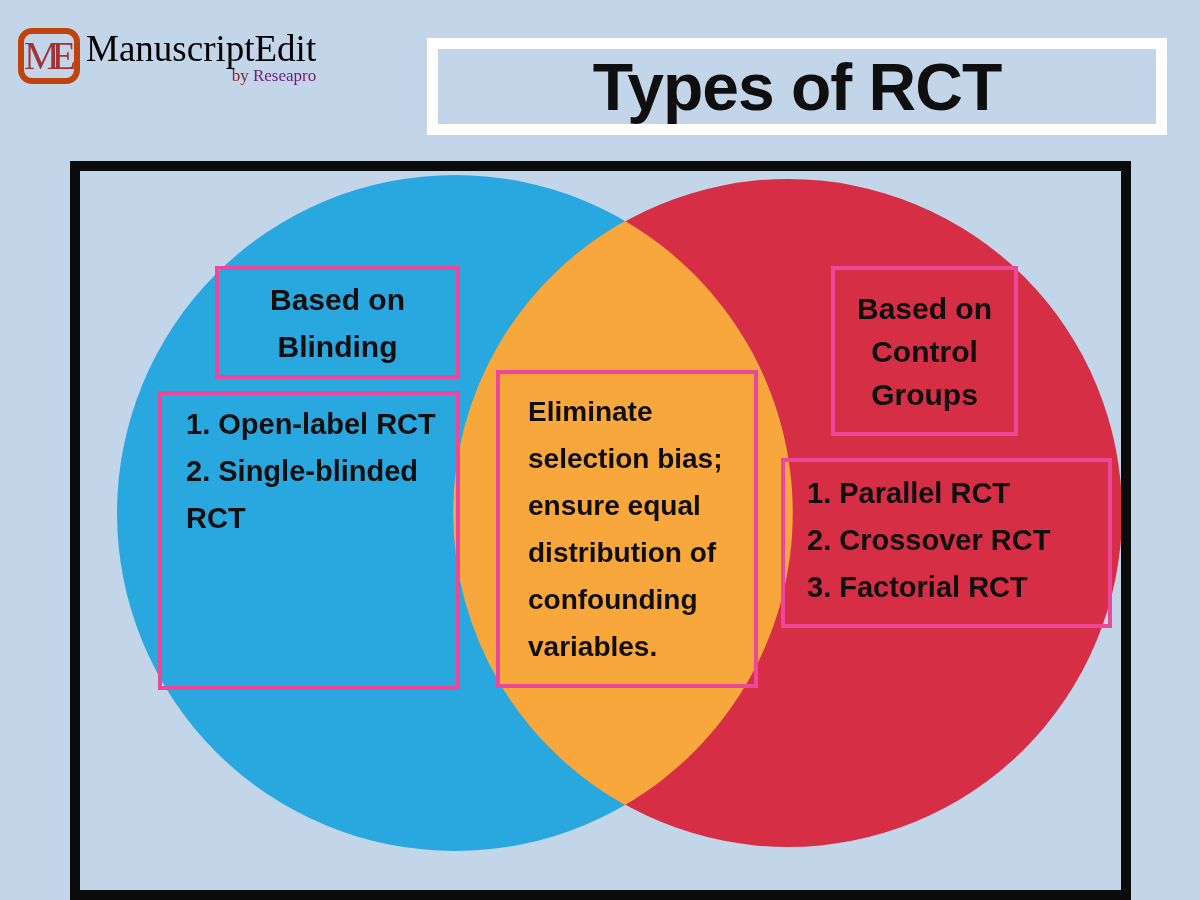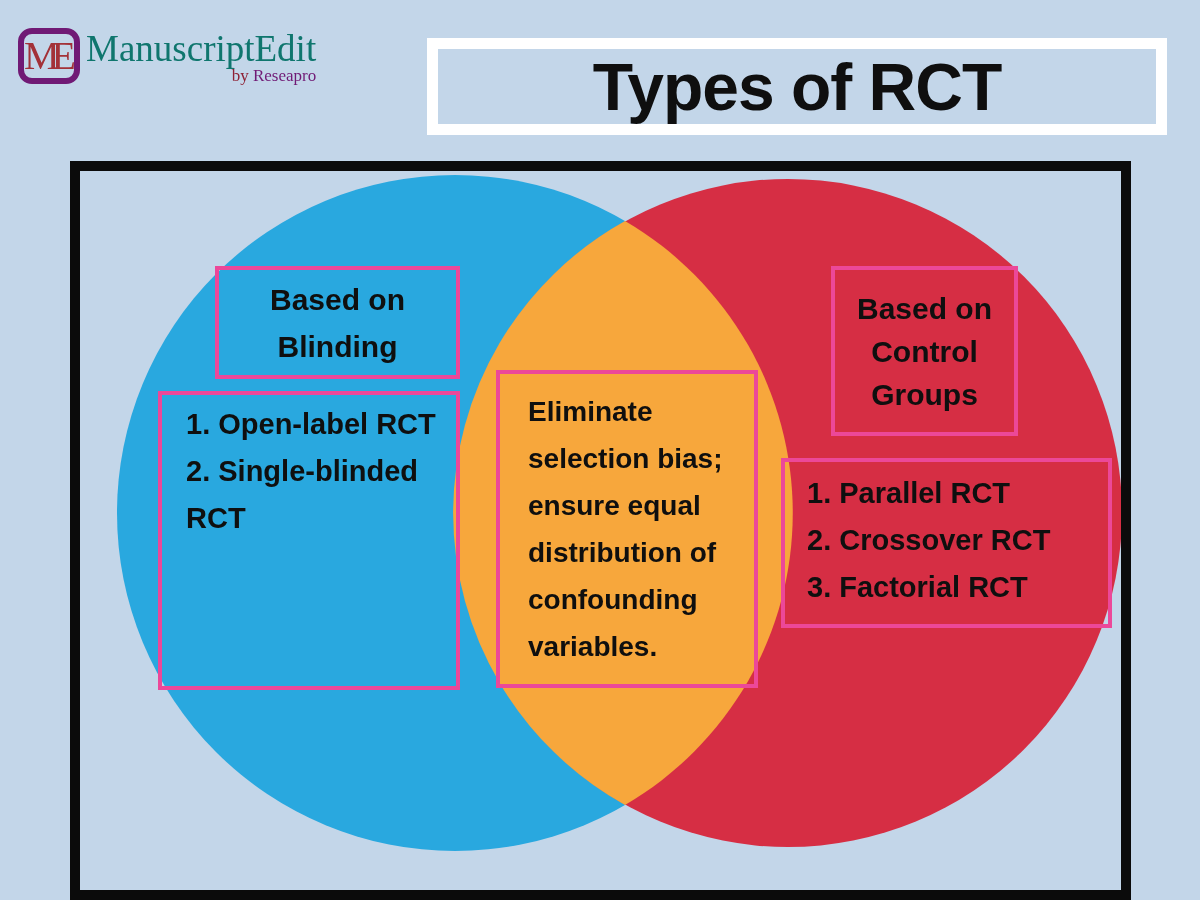--- a/index.html
+++ b/index.html
@@ -24,41 +24,41 @@
   .logo {
     position: absolute;
     left: 18px;
     top: 28px;
     display: flex;
     align-items: flex-start;
   }
   .logo-mark {
     width: 62px;
     height: 56px;
-    border: 6px solid #701a75;
+    border: 6px solid #c2410c;
     border-radius: 14px;
     display: flex;
     align-items: center;
     justify-content: center;
     color: #A33138;
     font-family: "Liberation Serif", "DejaVu Serif", serif;
     font-size: 40px;
     letter-spacing: -8px;
     padding-right: 6px;
     line-height: 1;
   }
   .logo-text {
     margin-left: 6px;
     display: flex;
     flex-direction: column;
   }
   .brand-name {
     font-family: "Liberation Serif", "DejaVu Serif", serif;
     font-size: 37px;
-    color: #0f766e;
+    color: #000000;
     line-height: 42px;
     white-space: nowrap;
   }
   .byline {
     align-self: flex-end;
     margin-top: -4px;
     font-family: "Liberation Serif", "DejaVu Serif", serif;
     font-size: 17px;
     color: #8E2235;
   }

